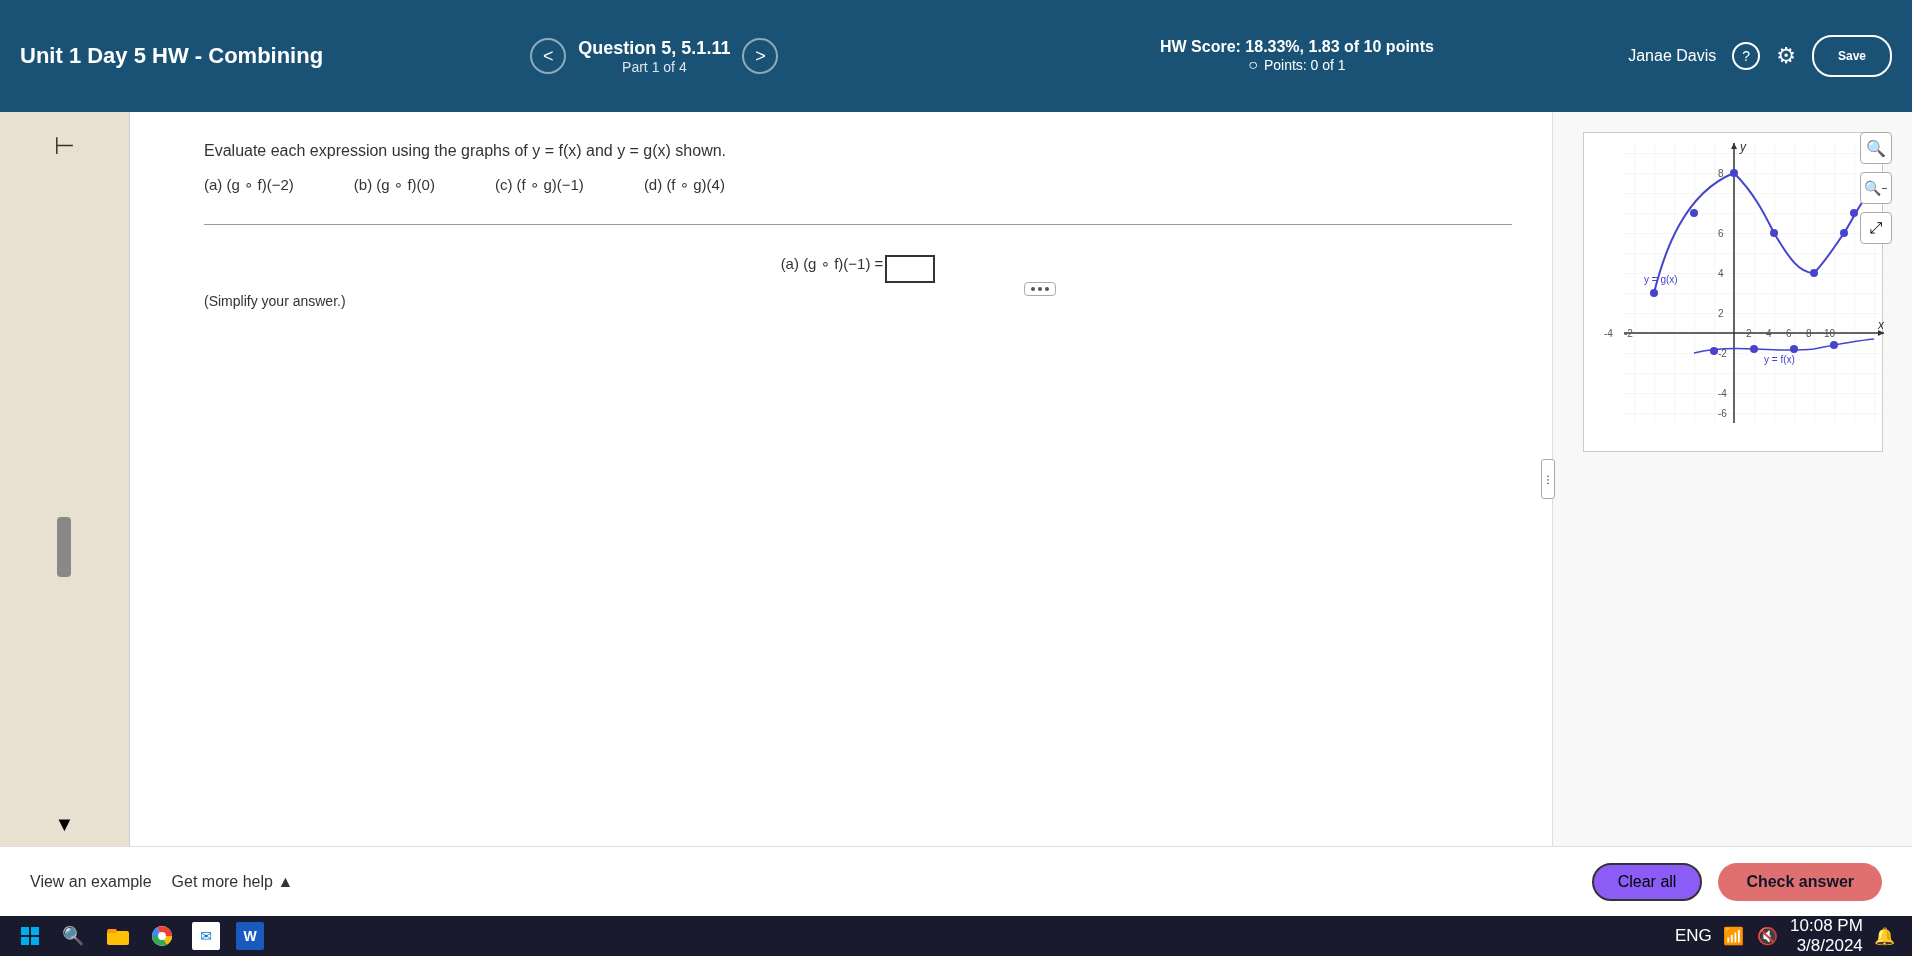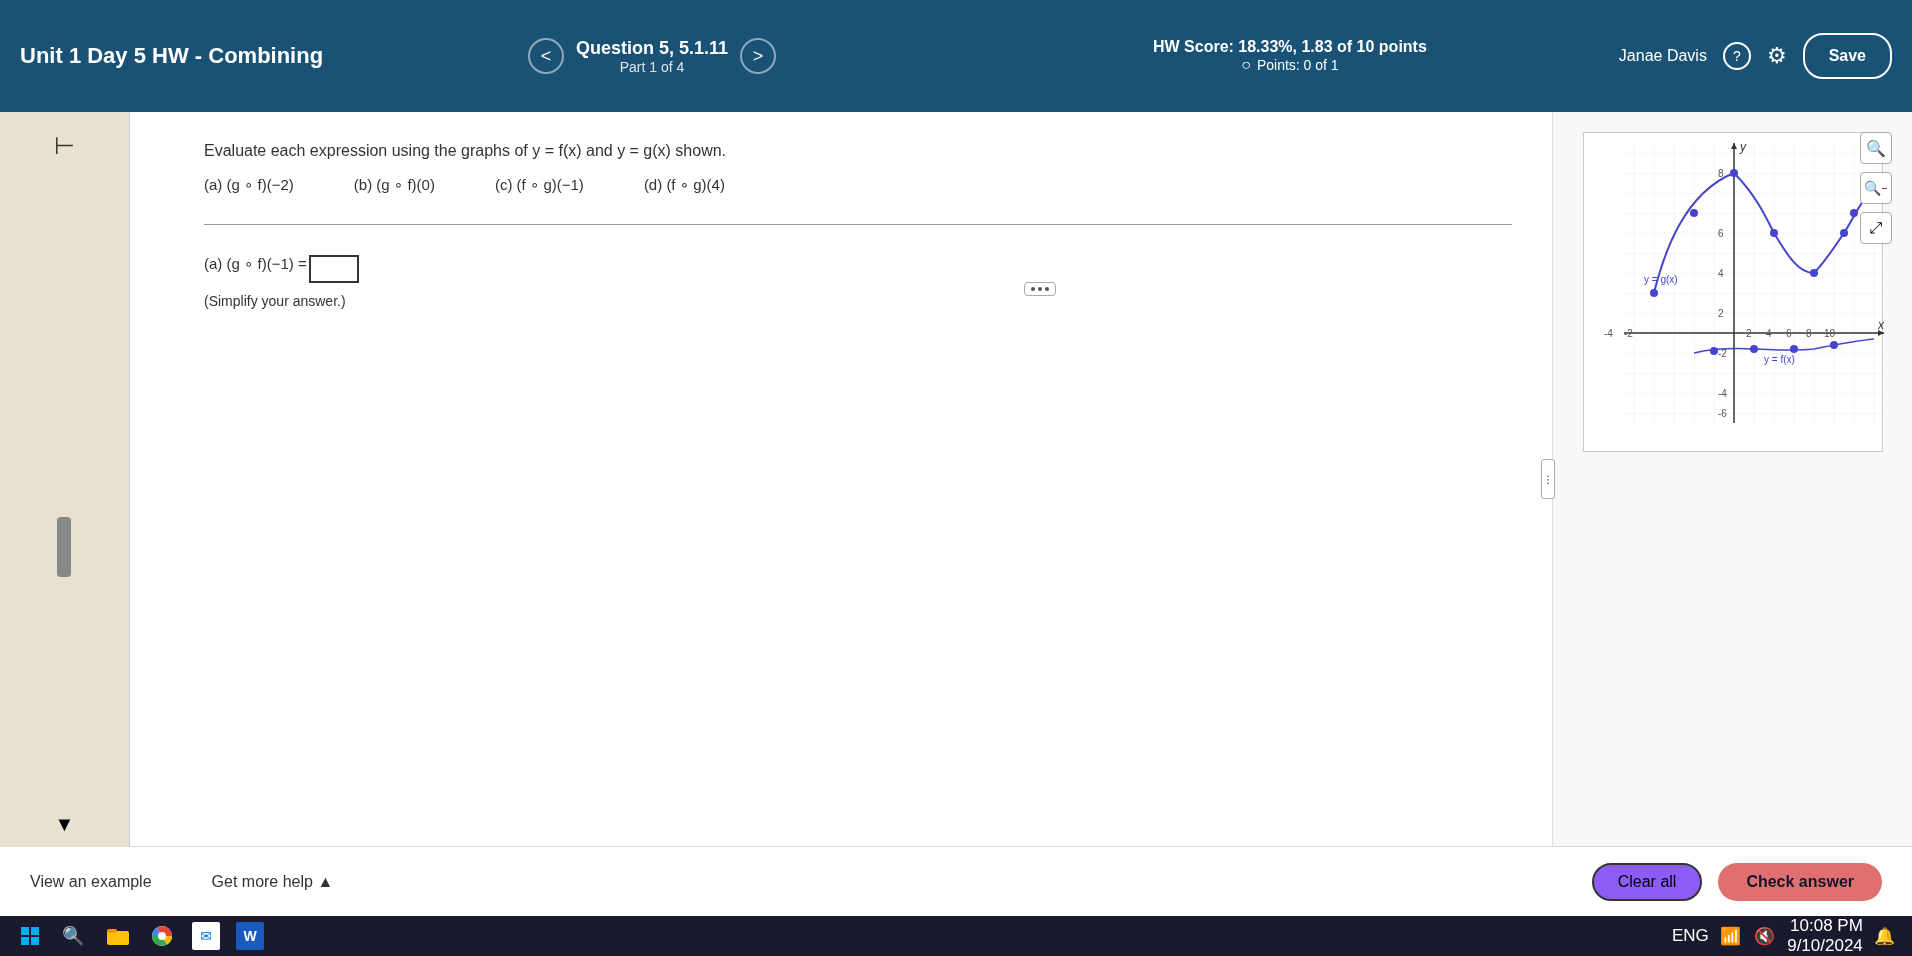--- a/index.html
+++ b/index.html
@@ -71,21 +71,21 @@
       display: flex; align-items: center; justify-content: center;
       font-size: 14px; cursor: pointer;
     }
     .gear-icon { font-size: 22px; cursor: pointer; }
     .save-btn {
       background: transparent;
       border: 2px solid white;
       color: white;
       padding: 12px 24px;
       border-radius: 20px;
-      font-size: 16px;
+      font-size: 12px;
       font-weight: bold;
       cursor: pointer;
     }
 
     
     .main-content {
       display: flex;
       height: calc(956px - 112px - 70px - 40px);
       background: white;
     }
@@ -145,20 +145,21 @@
     .divider {
       height: 1px;
       background: #999;
       margin-bottom: 30px;
     }
     .question-row {
       display: flex;
       align-items: flex-start;
       gap: 2px;
       margin-bottom: 10px;
+      justify-content: center;
     }
     .question-label { font-size: 15px; color: #333; }
     .answer-input {
       width: 50px;
       height: 28px;
       border: 2px solid #333;
       text-align: center;
       font-size: 15px;
       outline: none;
     }
@@ -219,21 +220,21 @@
     }
 
     
     .bottom-bar {
       height: 70px;
       background: white;
       border-top: 1px solid #ddd;
       display: flex;
       align-items: center;
       padding: 0 30px;
-      gap: 60px;
+      gap: 20px;
     }
     .bottom-link {
       font-size: 16px;
       color: #333;
       cursor: pointer;
       text-decoration: none;
     }
     .bottom-right {
       margin-left: auto;
       display: flex;
@@ -464,17 +465,17 @@
   </div>
   <div class="taskbar-icon" style="color:#0078d4; background:white; border-radius:2px; padding:2px; font-size:14px;">✉</div>
   <div class="taskbar-icon" style="background:#185abd; color:white; border-radius:2px; font-weight:bold; font-size:14px; padding:2px 4px;">W</div>
 
   <div class="taskbar-right">
     <span>ENG</span>
     <span>📶</span>
     <span>🔇</span>
     <div class="taskbar-time">
       <div>10:08 PM</div>
-      <div>9/10/2024</div>
+      <div>3/8/2024</div>
     </div>
     <span>🔔</span>
   </div>
 </div>
 
 </body></html>

